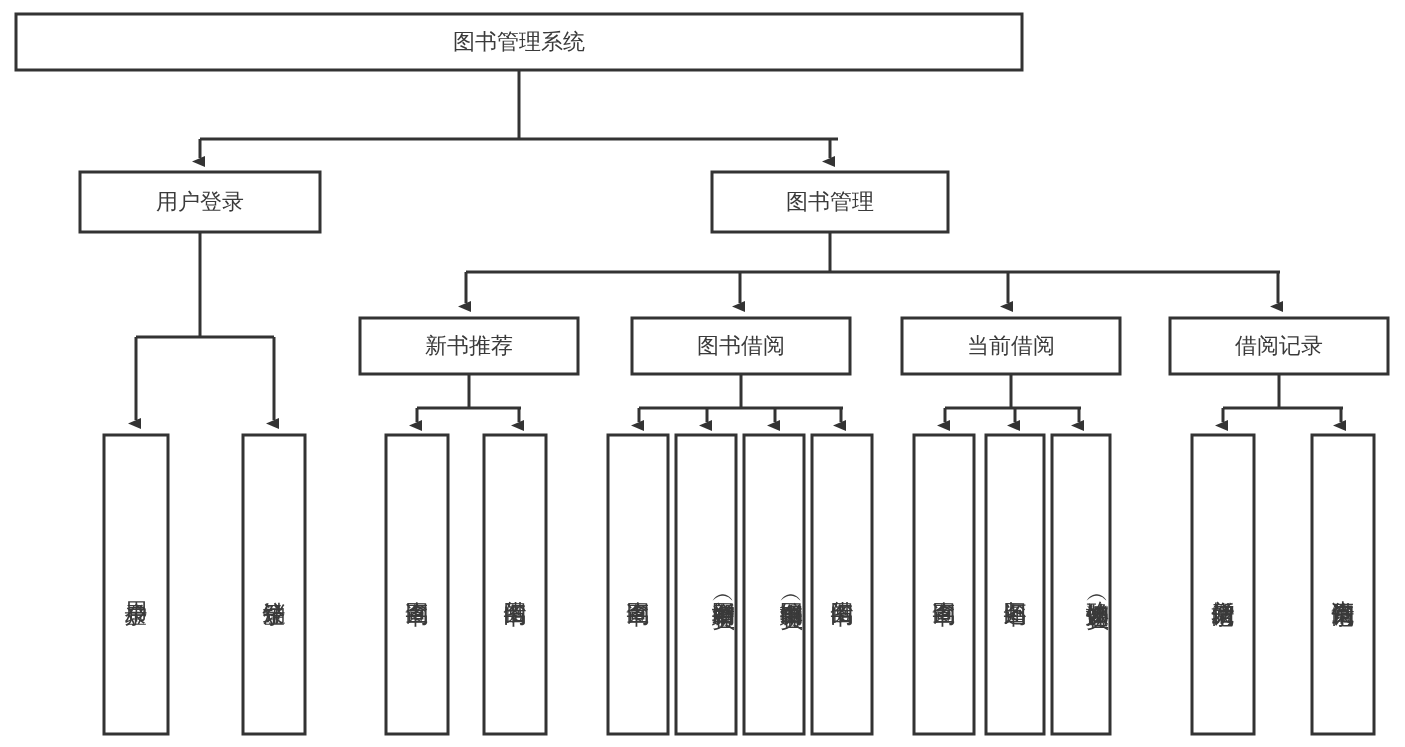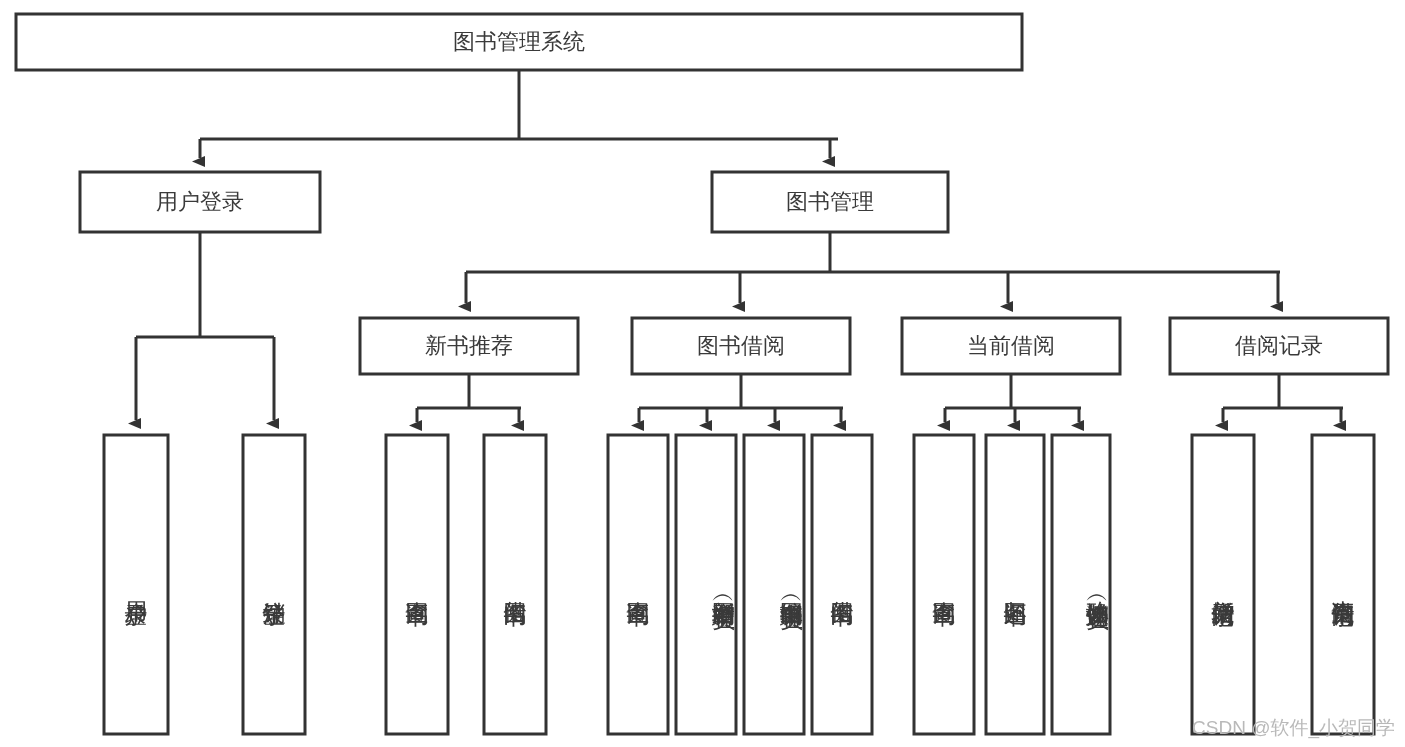--- a/index.html
+++ b/index.html
@@ -196,15 +196,14 @@
   <div class="vtext" style="left:608px;  top:435px; width:60px; height:299px; display:flex; align-items:center; justify-content:center;">查询图书</div>
   <div class="vtext" style="left:676px;  top:441px; width:60px; height:293px; display:flex; align-items:flex-start; justify-content:center;">新增图书（管理员）</div>
   <div class="vtext" style="left:744px;  top:441px; width:60px; height:293px; display:flex; align-items:flex-start; justify-content:center;">编辑图书（管理员）</div>
   <div class="vtext" style="left:812px;  top:435px; width:60px; height:299px; display:flex; align-items:center; justify-content:center;">借阅图书</div>
   <div class="vtext" style="left:914px;  top:435px; width:60px; height:299px; display:flex; align-items:center; justify-content:center;">查询图书</div>
   <div class="vtext" style="left:986px;  top:435px; width:58px; height:299px; display:flex; align-items:center; justify-content:center;">归还图书</div>
   <div class="vtext" style="left:1052px; top:441px; width:58px; height:293px; display:flex; align-items:flex-start; justify-content:center;">确认归还（管理员）</div>
   <div class="vtext" style="left:1192px; top:435px; width:62px; height:299px; display:flex; align-items:center; justify-content:center;">新增借阅记录</div>
   <div class="vtext" style="left:1312px; top:435px; width:62px; height:299px; display:flex; align-items:center; justify-content:center;">查询借阅记录</div>
 
-  <div class="watermark">CSDN @软件_小贺同学</div>
 
 </div>
 
 </body></html>

